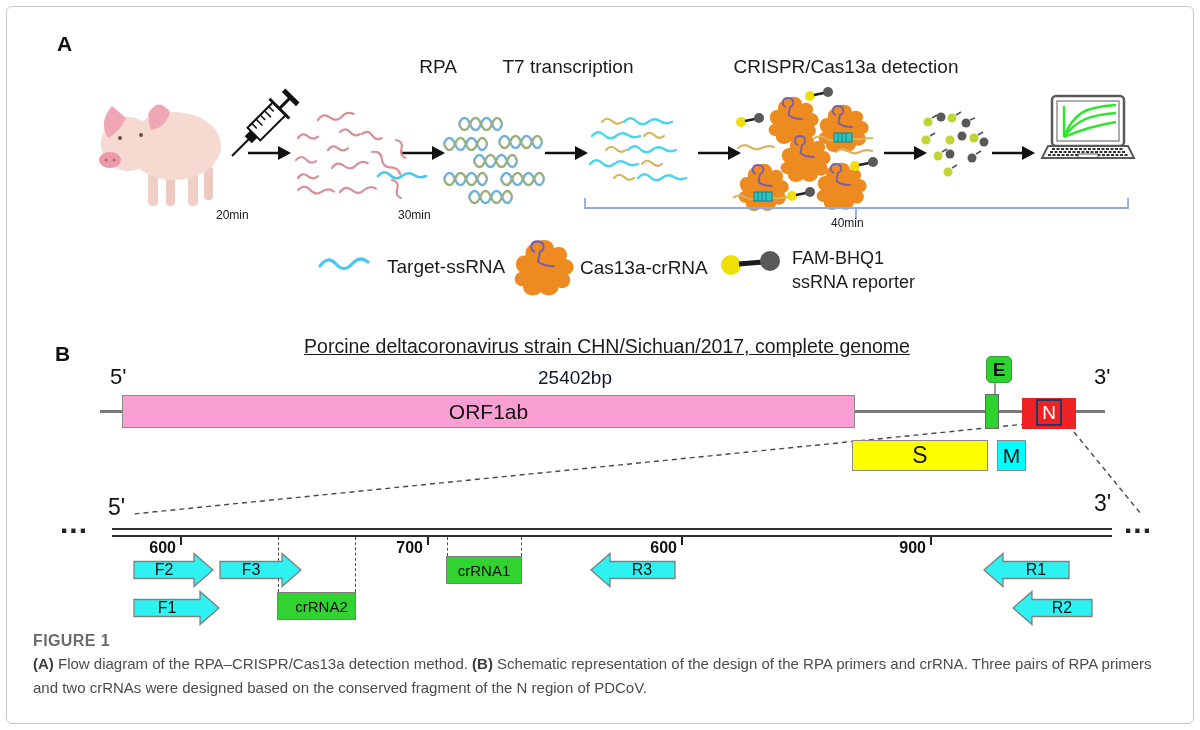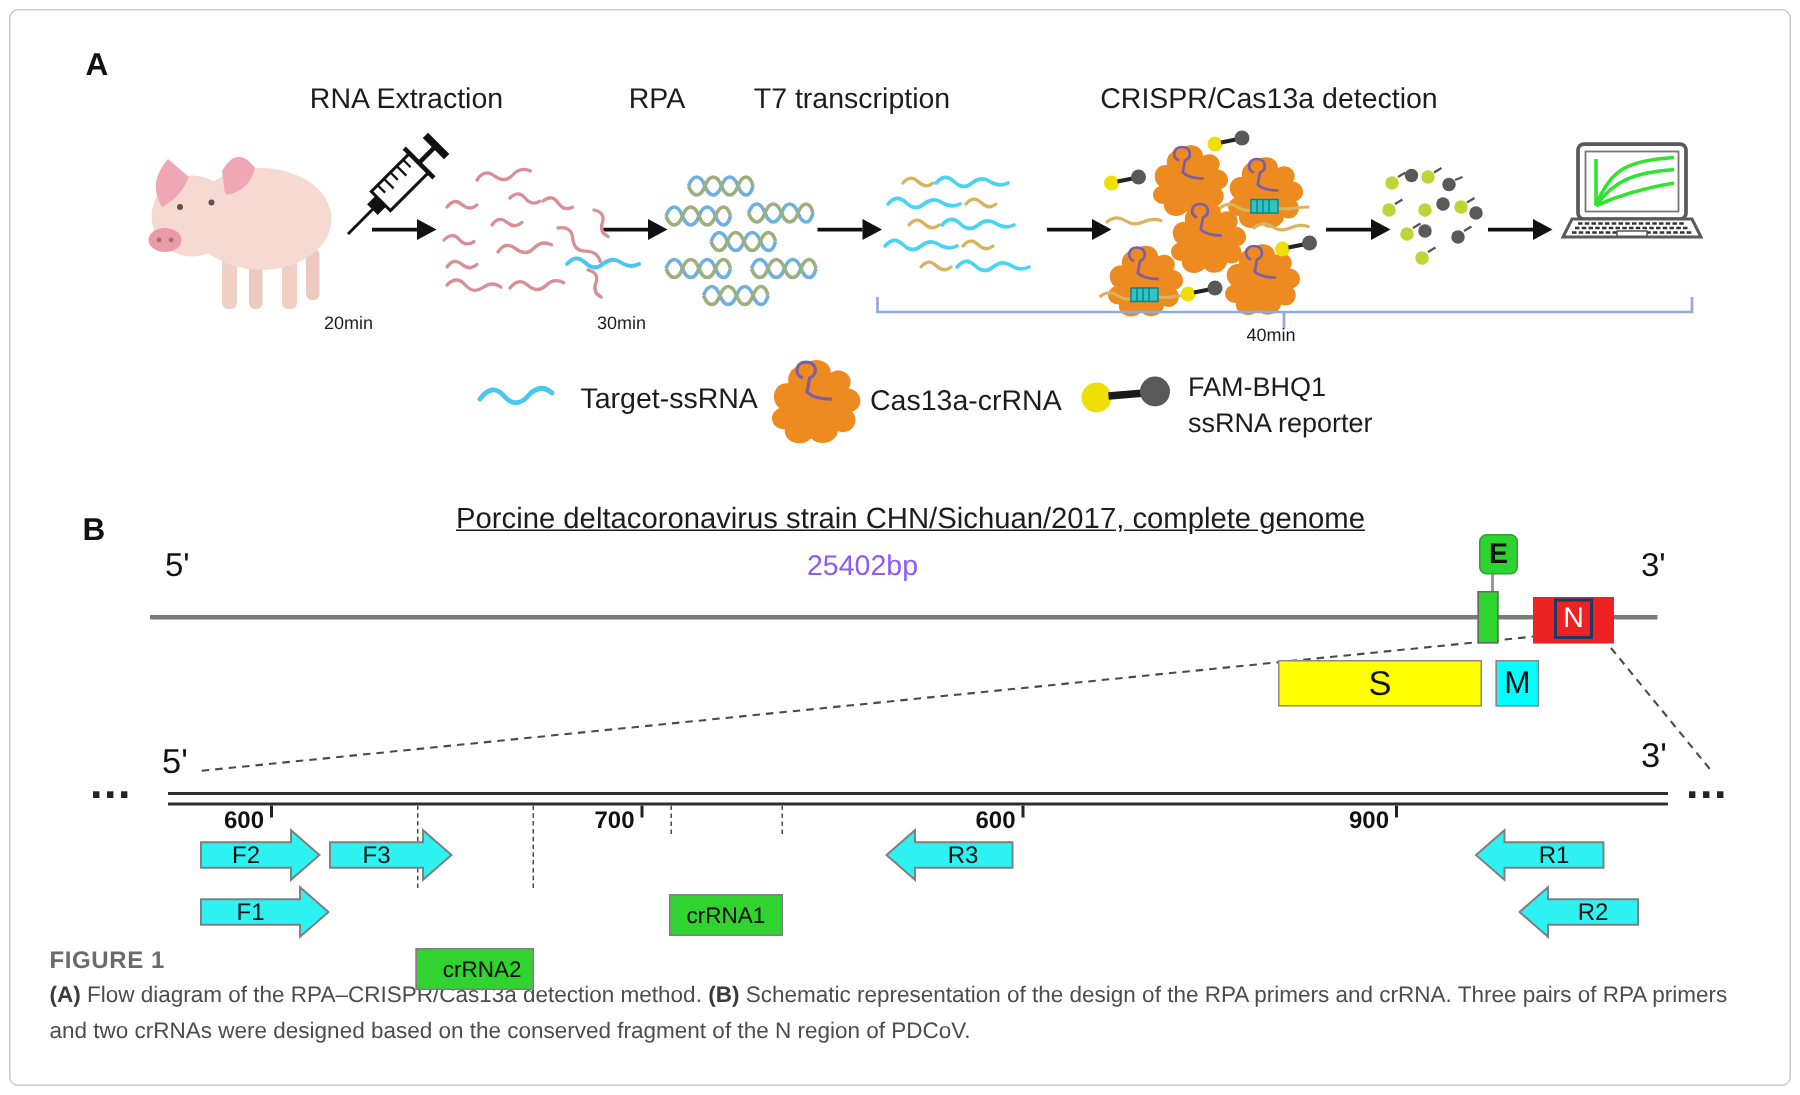--- a/index.html
+++ b/index.html
@@ -5,28 +5,28 @@
   html,body{margin:0;padding:0;background:#fff;font-family:"Liberation Sans",sans-serif;}
   #figure{position:relative;width:1200px;height:730px;background:#fff;overflow:hidden;}
   .abs{position:absolute;}
   .frame{inset:6px;border:1px solid #c9c9c9;border-radius:6px;}
   .panel-label{font-size:21px;font-weight:700;color:#111;}
   .step-label{font-size:19px;color:#1c1c1c;text-align:center;white-space:nowrap;}
   .time-label{font-size:12px;color:#1c1c1c;white-space:nowrap;}
   .legend-label{font-size:19px;color:#1c1c1c;white-space:nowrap;}
   .legend-label2{font-size:18px;color:#1c1c1c;line-height:24px;white-space:nowrap;}
   .b-title{font-size:19.5px;color:#1c1c1c;text-align:center;}
-  .bp-label{font-size:19px;color:#8b5cf6;text-align:center;}
+  .bp-label{font-size:19px;color:#0f172a;text-align:center;}
   .prime{font-size:22px;color:#111;}
   .prime2{font-size:23px;color:#111;}
   .gene-box{box-sizing:border-box;border:1.5px solid #8a8a8a;display:flex;align-items:center;justify-content:center;color:#111;}
   .ticknum{font-size:16px;font-weight:600;color:#111;text-align:right;}
   .tick{width:2px;height:8px;background:#222;}
   .dashv{border-left:1.6px dashed #4a4a4a;z-index:1;}
-  .crrna-box{box-sizing:border-box;background:#30d330;border:1.5px solid #7f7f7f;display:flex;align-items:center;justify-content:center;font-size:15px;color:#0c0c0c;z-index:2;margin-top:40px;}
+  .crrna-box{box-sizing:border-box;background:#30d330;border:1.5px solid #7f7f7f;display:flex;align-items:center;justify-content:center;font-size:15px;color:#0c0c0c;z-index:2;}
   .dots{font-size:30px;font-weight:700;letter-spacing:1px;color:#222;}
   .cap-label{font-size:16px;font-weight:700;letter-spacing:.4px;color:#6b6b6b;}
   .cap-body{font-size:15px;color:#4c4c4c;line-height:1.6;width:1140px;}
   .cap-body b{color:#3b3b3b;}
   svg{overflow:visible;}
   .pw{stroke:#D88F97;stroke-width:2.2;fill:none;stroke-linecap:round;}
   .cyw{stroke:#49C7F2;stroke-width:2.6;fill:none;stroke-linecap:round;}
   .cw{stroke:#49D4F0;stroke-width:2.4;fill:none;stroke-linecap:round;}
   .tw{stroke:#D9B45F;stroke-width:2.2;fill:none;stroke-linecap:round;}
 </style>
@@ -58,21 +58,20 @@
       <g id="dumbbell">
         <circle cx="5" cy="6" r="5" fill="#EFDF04"></circle>
         <line x1="9" y1="5" x2="19" y2="3" stroke="#222" stroke-width="2.6"></line>
         <circle cx="23" cy="2" r="5" fill="#595959"></circle>
       </g>
     </defs>
   </svg>
 
   <div class="abs panel-label" style="left:57px;top:32px;">A</div>
 
-  <div class="abs step-label" style="left:171px;top:56px;width:200px;">RNA Extraction</div>
   <div class="abs step-label" style="left:388px;top:56px;width:100px;">RPA</div>
   <div class="abs step-label" style="left:468px;top:56px;width:200px;">T7 transcription</div>
   <div class="abs step-label" style="left:696px;top:56px;width:300px;">CRISPR/Cas13a detection</div>
 
   <svg class="abs" style="left:96px;top:88px;" width="135" height="130">
     <rect x="52" y="82" width="10" height="36" rx="4" fill="#f0cfc6"></rect>
     <rect x="70" y="86" width="9" height="32" rx="4" fill="#eec9c0"></rect>
     <rect x="92" y="80" width="10" height="38" rx="4" fill="#f0cfc6"></rect>
     <rect x="108" y="78" width="9" height="34" rx="4" fill="#eec9c0"></rect>
     <ellipse cx="78" cy="58" rx="47" ry="34" fill="#f6dad2"></ellipse>
@@ -244,20 +243,21 @@
   <div class="abs bp-label" style="left:475px;top:367px;width:200px;">25402bp</div>
   <div class="abs prime" style="left:110px;top:364px;">5'</div>
   <div class="abs prime" style="left:1094px;top:364px;">3'</div>
 
   <svg class="abs" style="left:0;top:0;pointer-events:none;" width="1200" height="730">
     <line x1="1026" y1="424" x2="133" y2="514" stroke="#4a4a4a" stroke-width="1.4" stroke-dasharray="5,4"></line>
     <line x1="1074" y1="432" x2="1141" y2="514" stroke="#4a4a4a" stroke-width="1.4" stroke-dasharray="5,4"></line>
   </svg>
 
   <div class="abs" style="left:100px;top:410px;width:1005px;height:3px;background:#7a7a7a;"></div>
+  <div class="abs gene-box" style="left:122px;top:395px;width:733px;height:33px;background:#FA9FD3;font-size:21px;">ORF1ab</div>
   <div class="abs" style="left:994px;top:382px;width:2px;height:14px;background:#9a9a9a;"></div>
   <div class="abs gene-box" style="left:986px;top:356px;width:26px;height:27px;background:#2ED42E;border-radius:5px;border-color:#33a033;font-size:19px;font-weight:600;">E</div>
   <div class="abs" style="left:985px;top:394px;width:14px;height:35px;background:#2ED42E;border:1px solid #666;box-sizing:border-box;z-index:2;"></div>
   <div class="abs" style="left:1022px;top:398px;width:54px;height:31px;background:#EE2222;z-index:2;">
     <div class="abs" style="left:14px;top:1px;width:26px;height:27px;border:2.5px solid #1F3864;box-sizing:border-box;display:flex;align-items:center;justify-content:center;color:#fff;font-size:19px;">N</div>
   </div>
   <div class="abs gene-box" style="left:852px;top:440px;width:136px;height:31px;background:#FFFF00;font-size:23px;">S</div>
   <div class="abs gene-box" style="left:997px;top:440px;width:29px;height:31px;background:#00FFFF;font-size:21px;">M</div>
 
   <div class="abs prime2" style="left:108px;top:494px;">5'</div>

